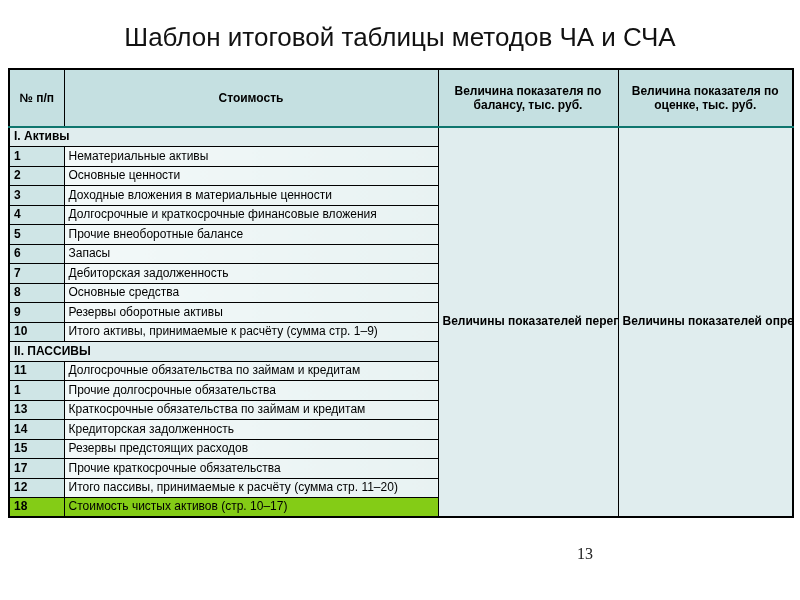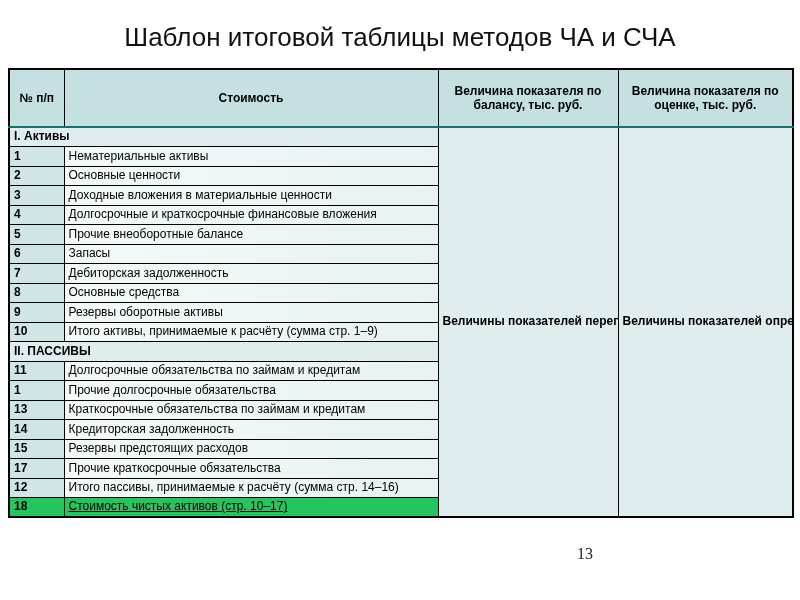--- a/index.html
+++ b/index.html
@@ -71,24 +71,23 @@
   td.note-cell {
     background: #d9eaea;
     text-align: center;
     white-space: pre-line;
     font-size: 11px;
     vertical-align: middle;
     padding: 0 2px;
   }
   tr.highlight-row td.num-cell,
   tr.highlight-row td.label-cell {
-    background: #22c55e;
+    background: #84cc16;
   }
   tr.highlight-row td.label-cell span {
-    text-decoration: underline;
     text-align: center;
   }
   .page-number {
     position: absolute;
     left: 560px; top: 545px;
     width: 50px;
     text-align: center;
     font-family: "Liberation Serif", serif;
     font-size: 16px;
     color: #222222;
@@ -194,21 +193,21 @@
     <tr>
       <td class="num-cell">15</td>
       <td class="label-cell">Резервы предстоящих расходов</td>
     </tr>
     <tr>
       <td class="num-cell">17</td>
       <td class="label-cell">Прочие краткосрочные обязательства</td>
     </tr>
     <tr>
       <td class="num-cell">12</td>
-      <td class="label-cell">Итого пассивы, принимаемые к расчёту (сумма стр. 14–16)</td>
+      <td class="label-cell">Итого пассивы, принимаемые к расчёту (сумма стр. 11–20)</td>
     </tr>
     <tr class="highlight-row">
       <td class="num-cell">18</td>
       <td class="label-cell"><span>Стоимость чистых активов (стр. 10–17)</span></td>
     </tr>
   </tbody>
 </table>
 
 <div class="page-number">13</div>
 

